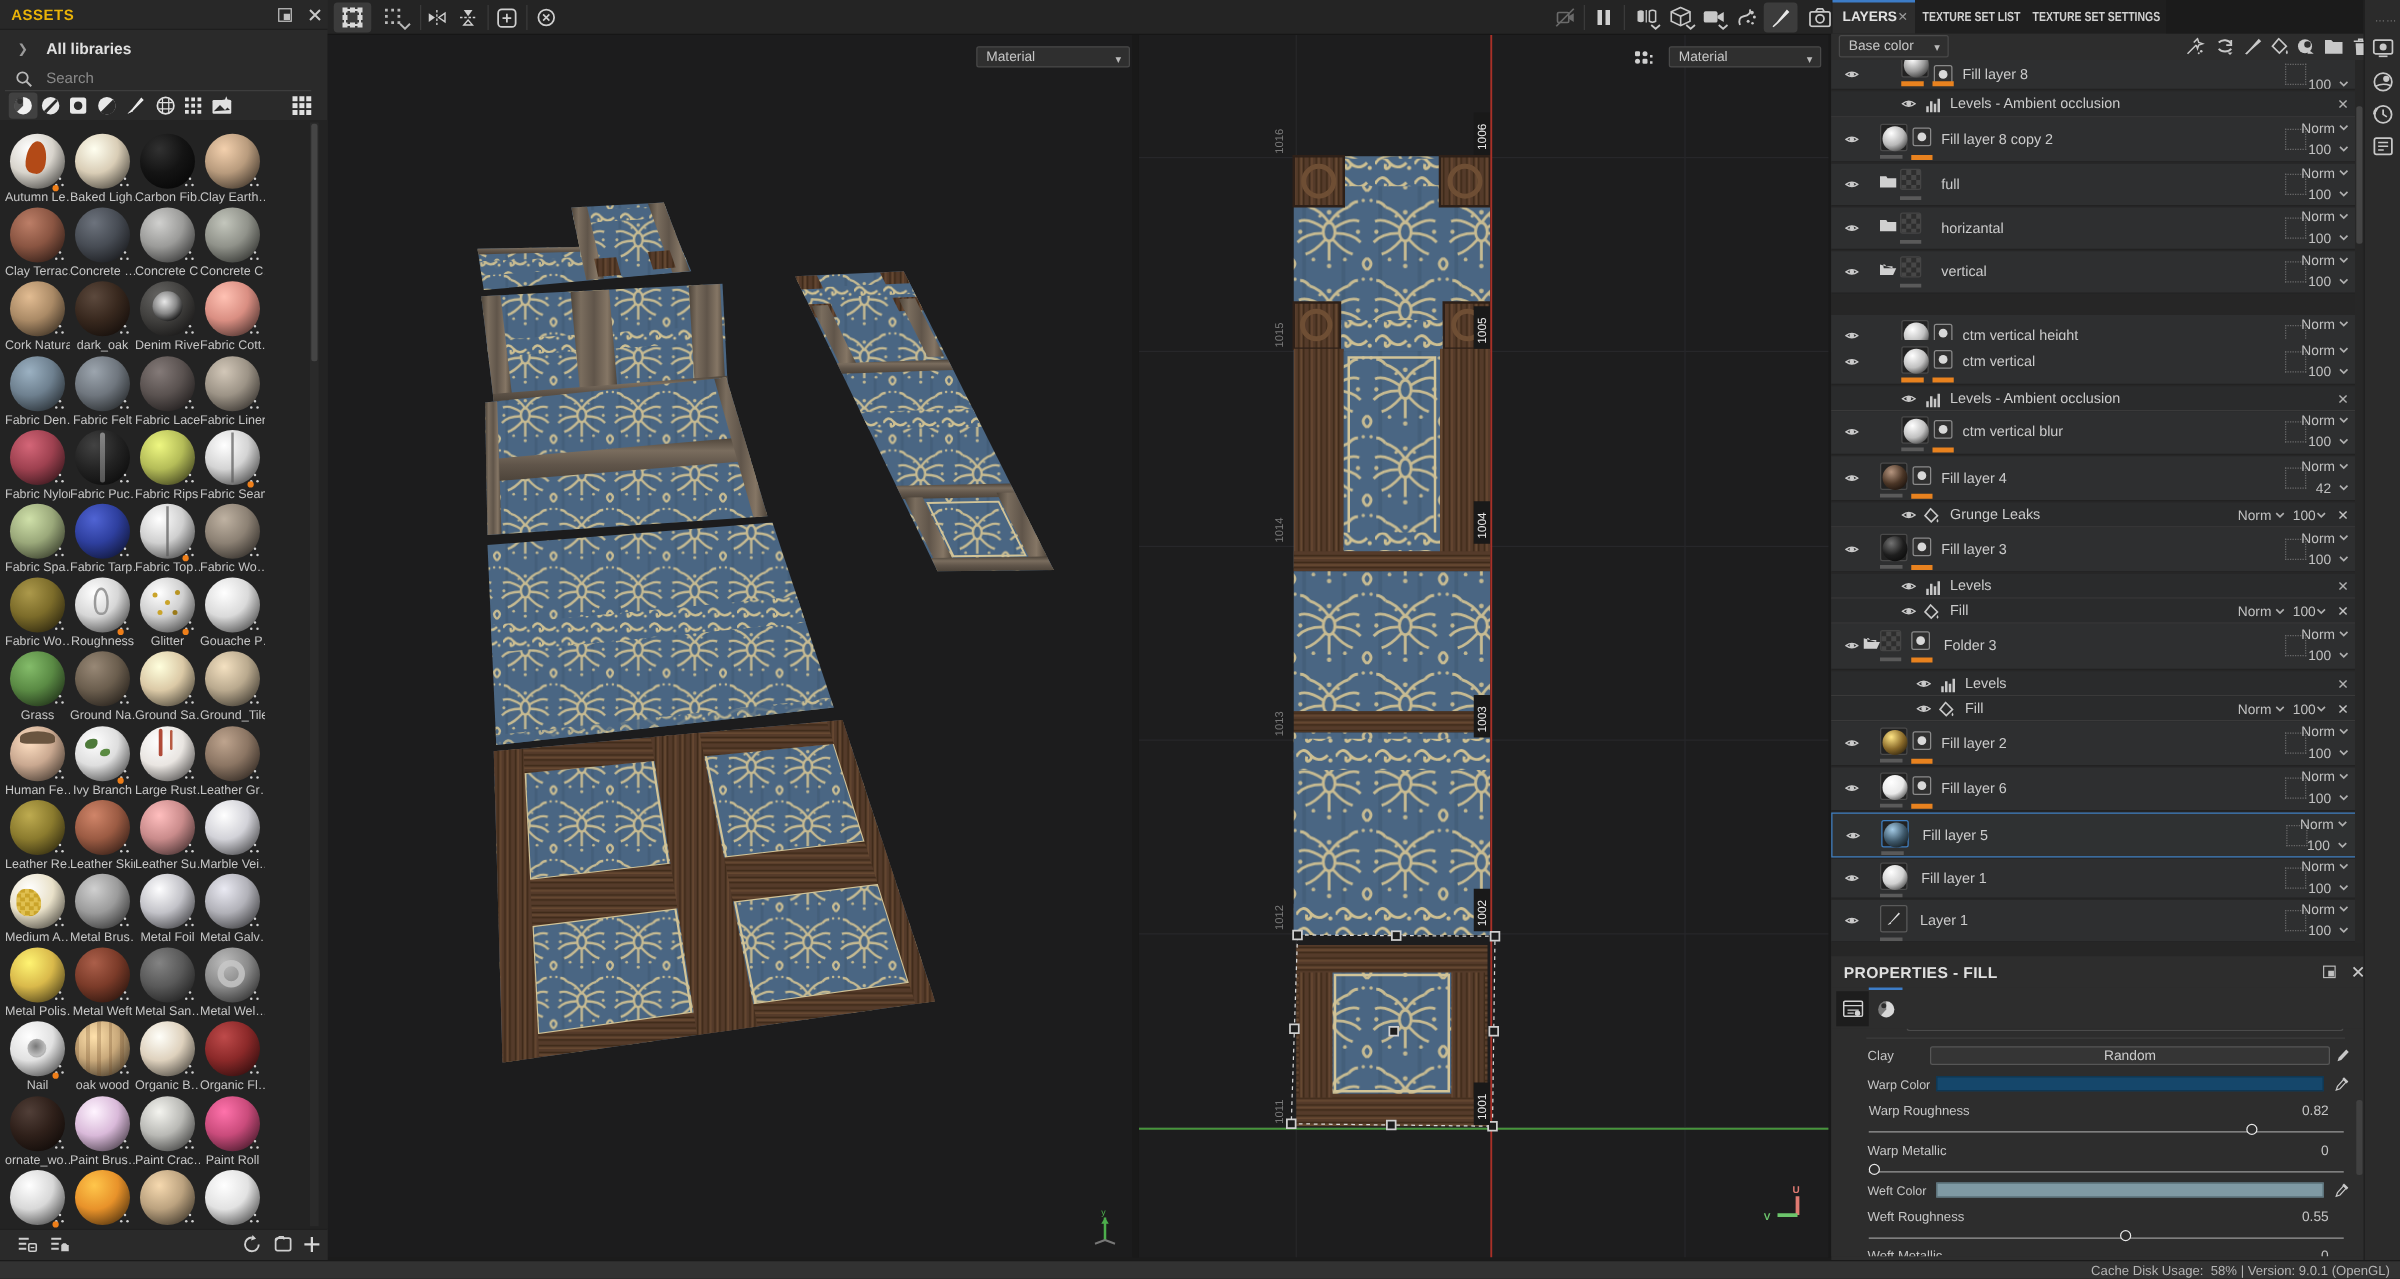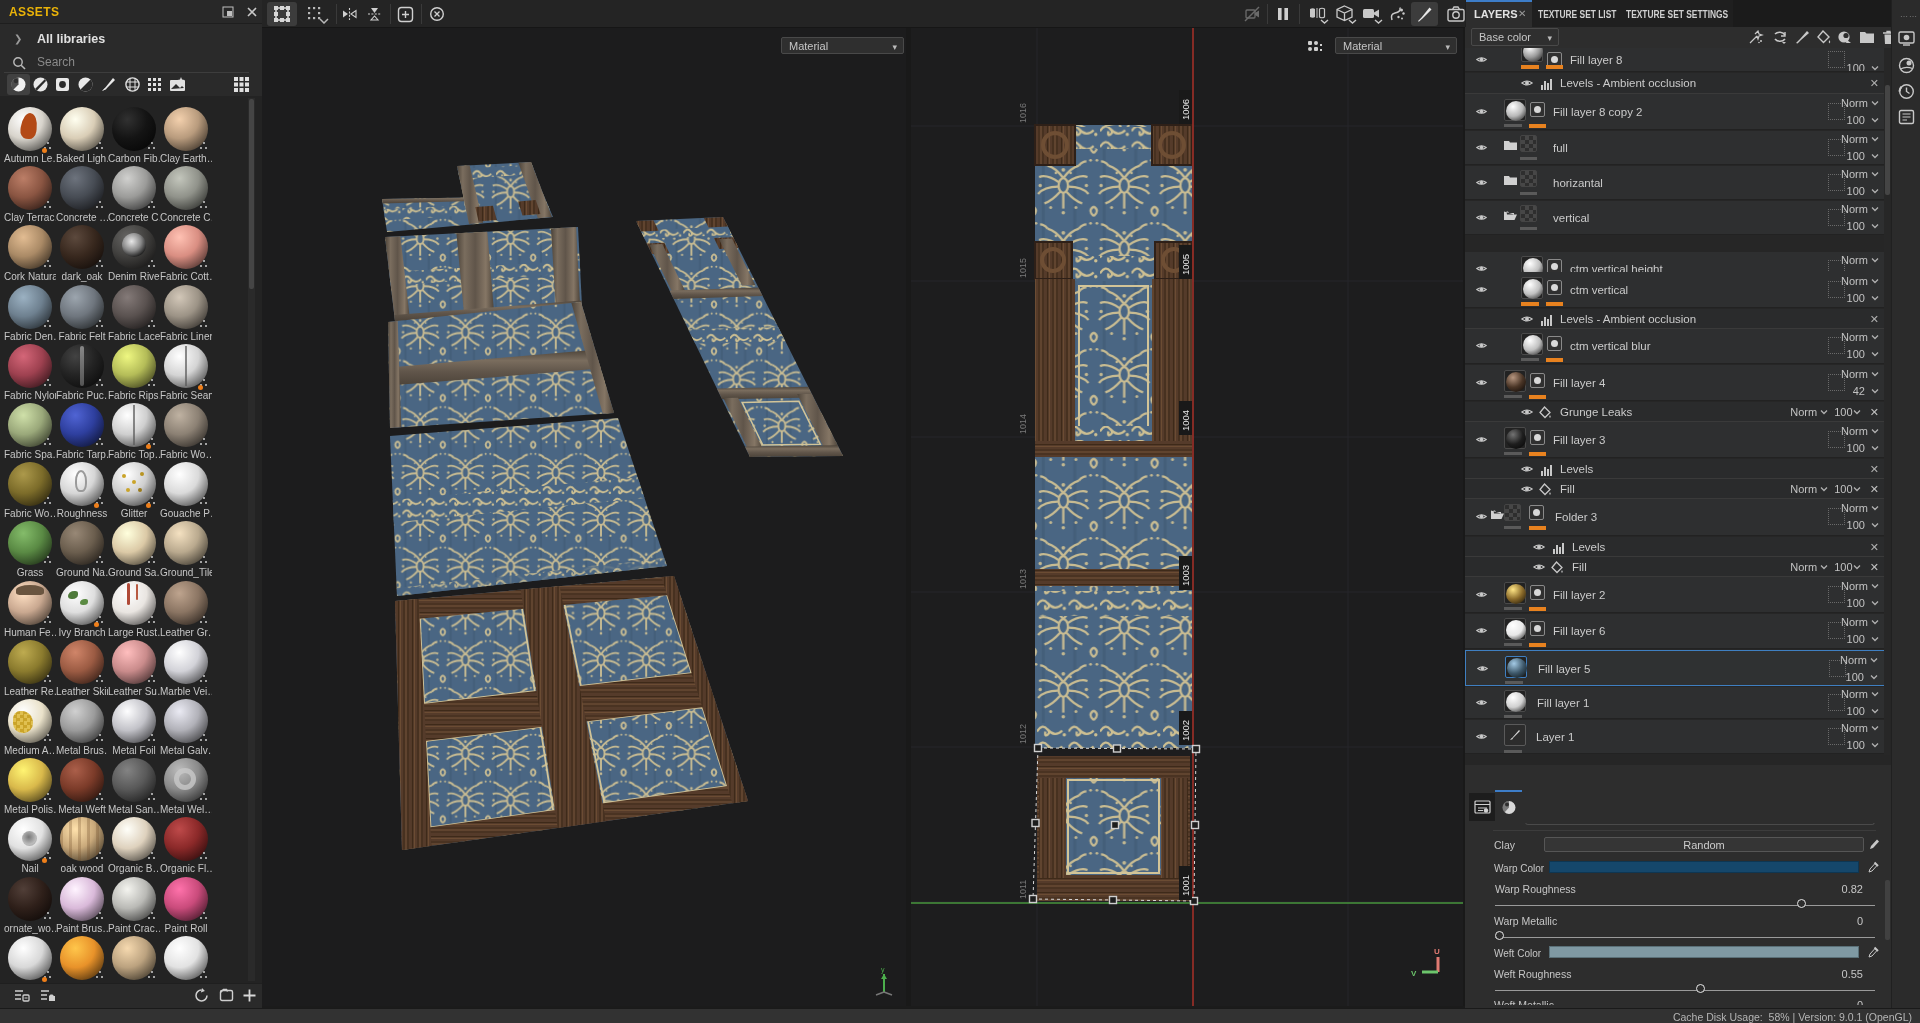--- a/index.html
+++ b/index.html
@@ -1605,20 +1605,30 @@
         <div class="dotbox" style="left:363px;top:8px"></div>
         <span class="norm" style="top:2px">Norm <svg width="8" height="6" viewBox="0 0 8 6" style="display:inline-block;vertical-align:1px">
             <path d="M1 1.5 L4 4.5 L7 1.5" fill="none" stroke="#b0b0b0" stroke-width="1.3"></path>
           </svg></span>
         <span class="norm" style="top:19px">100&nbsp; <svg width="8" height="6" viewBox="0 0 8 6" style="display:inline-block;vertical-align:1px">
             <path d="M1 1.5 L4 4.5 L7 1.5" fill="none" stroke="#b0b0b0" stroke-width="1.3"></path>
           </svg></span>
       </div>
     </div>
 <div class="abs" style="left:0;top:755px;width:426px;height:10px;background:#262626"></div>
+<div class="abs" style="left:0;top:765px;width:426px;height:25px;background:#2d2d2d">
+ <b style="position:absolute;left:10px;top:6px;font-size:12.5px;color:#e0e0e0;letter-spacing:.3px">PROPERTIES - FILL</b>
+ <svg class="abs" style="left:393px;top:7px" width="11" height="11" viewBox="0 0 12 12">
+        <rect x="1" y="1" width="10" height="10" fill="none" stroke="#c0c0c0"></rect>
+        <rect x="5" y="5" width="5" height="5" fill="#c0c0c0"></rect>
+      </svg>
+ <svg class="abs" style="left:416px;top:7px" width="11" height="11" viewBox="0 0 12 12">
+        <path d="M2 2 L10 10 M10 2 L2 10" stroke="#c8c8c8" stroke-width="1.6"></path>
+      </svg>
+</div>
 <div class="abs" style="left:0;top:790px;width:426px;height:33px;background:#2d2d2d">
  <div class="abs" style="left:30px;top:0px;width:27px;height:2px;background:#3d7dc8"></div>
  <div class="abs" style="left:4px;top:3px;width:26px;height:28px;background:#1d1d1d"></div>
  <svg class="abs" style="left:9px;top:10px" width="17" height="15" viewBox="0 0 17 15">
         <rect x="1" y="1" width="15" height="12" rx="1" fill="none" stroke="#d0d0d0" stroke-width="1.2"></rect>
         <path d="M1 4.5 H16" stroke="#d0d0d0"></path>
         <path d="M4 8 H13 M4 10.5 H9" stroke="#d0d0d0"></path>
         <circle cx="12" cy="10.5" r="2.2" fill="#d0d0d0"></circle>
       </svg>
  <svg class="abs" style="left:36px;top:9px" width="17" height="17" viewBox="0 0 17 17">

